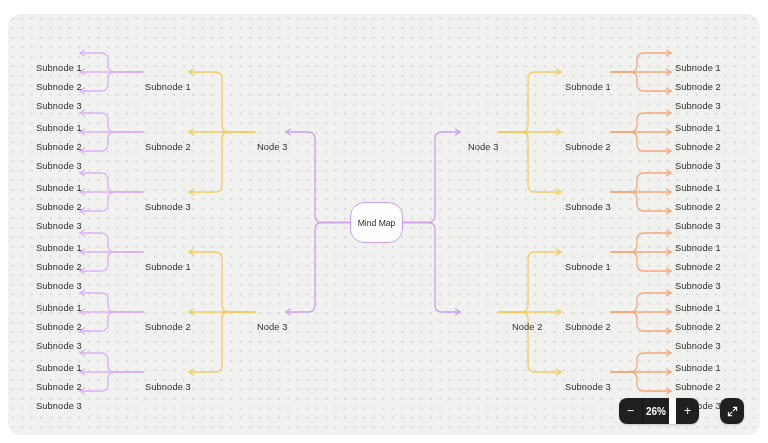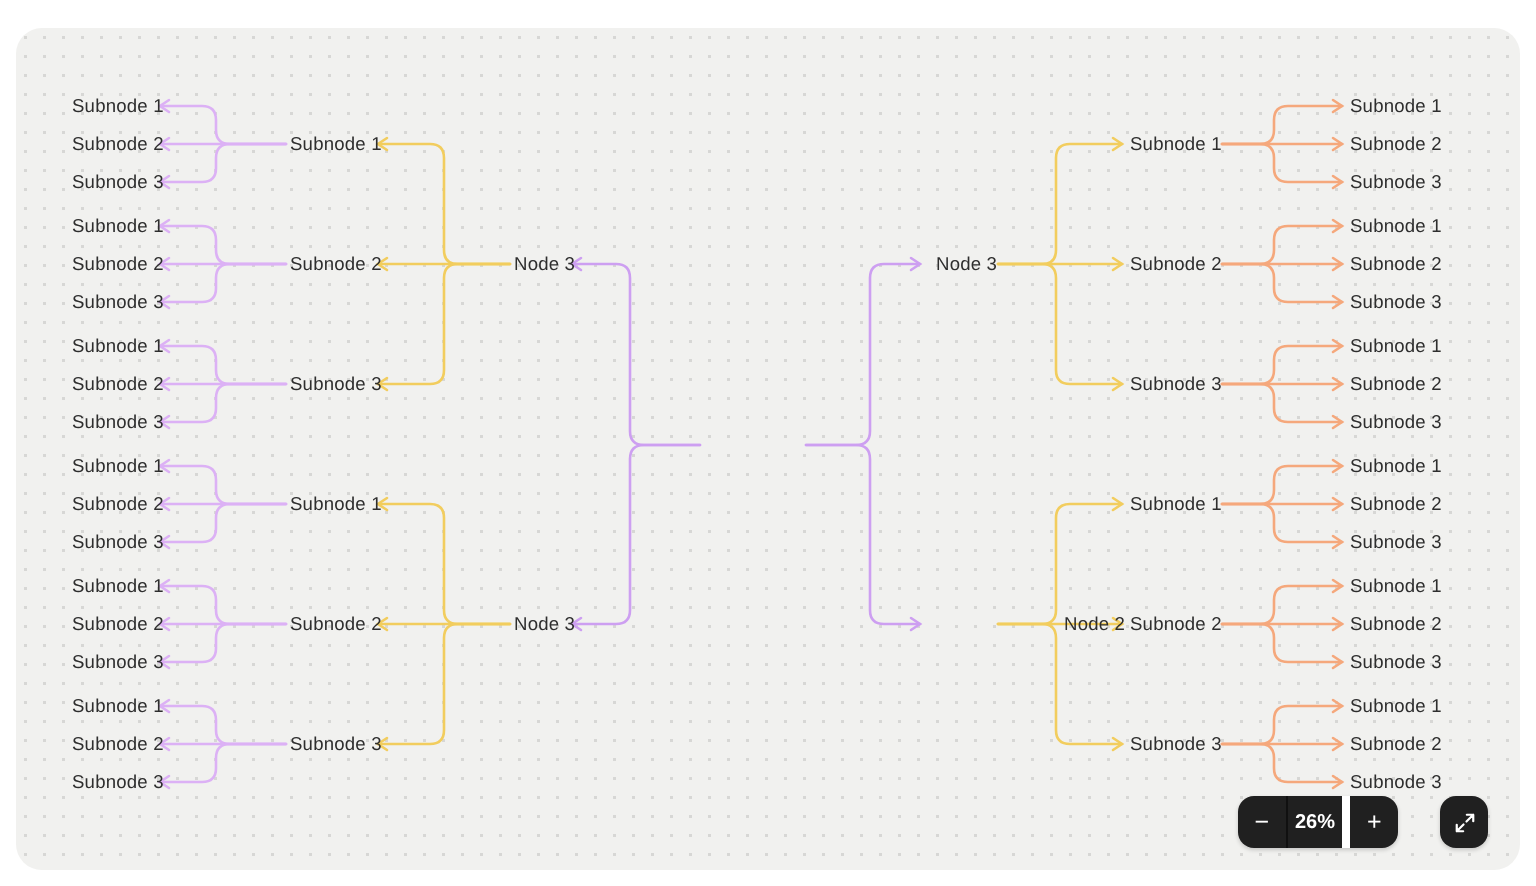--- a/index.html
+++ b/index.html
@@ -13,21 +13,21 @@
     position:absolute;left:8px;top:14px;width:752px;height:421px;
     background-color:var(--canvas-bg,#f1f1ef);
     background-image:radial-gradient(circle,var(--dot,#d7d7d5) 0.8px,transparent 1px);
     background-size:9.5px 9.5px;
     border-radius:13px;
   }
   #map-layer{position:absolute;left:0;top:0;width:768px;height:443px;}
   #edges-svg{position:absolute;left:0;top:0;}
   .map-label{
     position:absolute;transform:translateY(-50%);
-    font-size:9.3px;color:var(--label,#2e2e2e);white-space:nowrap;letter-spacing:.1px;
+    font-size:9.3px;color:var(--label,#2e2e2e);white-space:nowrap;letter-spacing:.1px;margin-top:15px;
   }
   .root-node{
     position:absolute;left:350px;top:202px;width:53px;height:41px;box-sizing:border-box;
     background:var(--root-fill,#fefefe);
     border:1.3px solid var(--root-border,#cd9ff1);
     border-radius:14px;
     display:flex;align-items:center;justify-content:center;
     font-size:8.6px;color:var(--label,#2e2e2e);
   }
   .zoom-pill{
@@ -36,21 +36,21 @@
     display:flex;align-items:stretch;color:var(--controls-text,#ffffff);
     box-shadow:0 1px 2px rgba(0,0,0,.18);
   }
   .zoom-btn{
     flex:1;display:flex;align-items:center;justify-content:center;
     font-size:12.5px;font-weight:400;cursor:pointer;user-select:none;
   }
   .zoom-level{
     flex:1.15;display:flex;align-items:center;justify-content:center;
     font-size:10px;font-weight:700;
-    border-left:1px solid #101010;border-right:4px solid #ffffff;
+    border-left:1px solid #101010;border-right:7px solid #ffffff;
     cursor:pointer;
   }
   .expand-btn{
     position:absolute;left:720px;top:398px;width:24px;height:26px;
     background:var(--controls-bg,#202020);border-radius:8px;
     display:flex;align-items:center;justify-content:center;cursor:pointer;
     box-shadow:0 1px 2px rgba(0,0,0,.18);
   }
 </style>
 </head>
@@ -158,20 +158,23 @@
       <path d="M 666.5 328 L 671 331 L 666.5 334" stroke="#f5a87c" fill="none" stroke-width="1.3" stroke-linecap="round"></path>
       <path d="M 499 312 L 521 312 Q 528 312 528 319 L 528 365 Q 528 372 535 372 L 561 372" stroke="#f2cd5e" fill="none" stroke-width="1.3" stroke-linecap="round"></path>
       <path d="M 556.5 369 L 561 372 L 556.5 375" stroke="#f2cd5e" fill="none" stroke-width="1.3" stroke-linecap="round"></path>
       <path d="M 611 372 L 630 372 Q 637 372 637 365 L 637 360 Q 637 353 644 353 L 671 353" stroke="#f5a87c" fill="none" stroke-width="1.3" stroke-linecap="round"></path>
       <path d="M 666.5 350 L 671 353 L 666.5 356" stroke="#f5a87c" fill="none" stroke-width="1.3" stroke-linecap="round"></path>
       <path d="M 611 372 L 671 372" stroke="#f5a87c" fill="none" stroke-width="1.3" stroke-linecap="round"></path>
       <path d="M 666.5 369 L 671 372 L 666.5 375" stroke="#f5a87c" fill="none" stroke-width="1.3" stroke-linecap="round"></path>
       <path d="M 611 372 L 630 372 Q 637 372 637 379 L 637 384 Q 637 391 644 391 L 671 391" stroke="#f5a87c" fill="none" stroke-width="1.3" stroke-linecap="round"></path>
       <path d="M 666.5 388 L 671 391 L 666.5 394" stroke="#f5a87c" fill="none" stroke-width="1.3" stroke-linecap="round"></path>
     </svg>
+  <div class="root-node">
+    <span>Mind Map</span>
+  </div>
 <div class="map-label" style="left: 257px; top: 132px;">Node 3</div>
     <div class="map-label" style="left: 145px; top: 72px;">Subnode 1</div>
     <div class="map-label" style="left: 36px; top: 53px;">Subnode 1</div>
     <div class="map-label" style="left: 36px; top: 72px;">Subnode 2</div>
     <div class="map-label" style="left: 36px; top: 91px;">Subnode 3</div>
     <div class="map-label" style="left: 145px; top: 132px;">Subnode 2</div>
     <div class="map-label" style="left: 36px; top: 113px;">Subnode 1</div>
     <div class="map-label" style="left: 36px; top: 132px;">Subnode 2</div>
     <div class="map-label" style="left: 36px; top: 151px;">Subnode 3</div>
     <div class="map-label" style="left: 145px; top: 192px;">Subnode 3</div>
@@ -197,21 +200,21 @@
     <div class="map-label" style="left: 675px; top: 72px;">Subnode 2</div>
     <div class="map-label" style="left: 675px; top: 91px;">Subnode 3</div>
     <div class="map-label" style="left: 565px; top: 132px;">Subnode 2</div>
     <div class="map-label" style="left: 675px; top: 113px;">Subnode 1</div>
     <div class="map-label" style="left: 675px; top: 132px;">Subnode 2</div>
     <div class="map-label" style="left: 675px; top: 151px;">Subnode 3</div>
     <div class="map-label" style="left: 565px; top: 192px;">Subnode 3</div>
     <div class="map-label" style="left: 675px; top: 173px;">Subnode 1</div>
     <div class="map-label" style="left: 675px; top: 192px;">Subnode 2</div>
     <div class="map-label" style="left: 675px; top: 211px;">Subnode 3</div>
-    <div class="map-label" style="left: 496px; top: 312px; padding-left: 36px;">Node 2</div>
+    <div class="map-label" style="left: 476px; top: 312px; padding-left: 36px;">Node 2</div>
     <div class="map-label" style="left: 565px; top: 252px;">Subnode 1</div>
     <div class="map-label" style="left: 675px; top: 233px;">Subnode 1</div>
     <div class="map-label" style="left: 675px; top: 252px;">Subnode 2</div>
     <div class="map-label" style="left: 675px; top: 271px;">Subnode 3</div>
     <div class="map-label" style="left: 565px; top: 312px;">Subnode 2</div>
     <div class="map-label" style="left: 675px; top: 293px;">Subnode 1</div>
     <div class="map-label" style="left: 675px; top: 312px;">Subnode 2</div>
     <div class="map-label" style="left: 675px; top: 331px;">Subnode 3</div>
     <div class="map-label" style="left: 565px; top: 372px;">Subnode 3</div>
     <div class="map-label" style="left: 675px; top: 353px;">Subnode 1</div>

